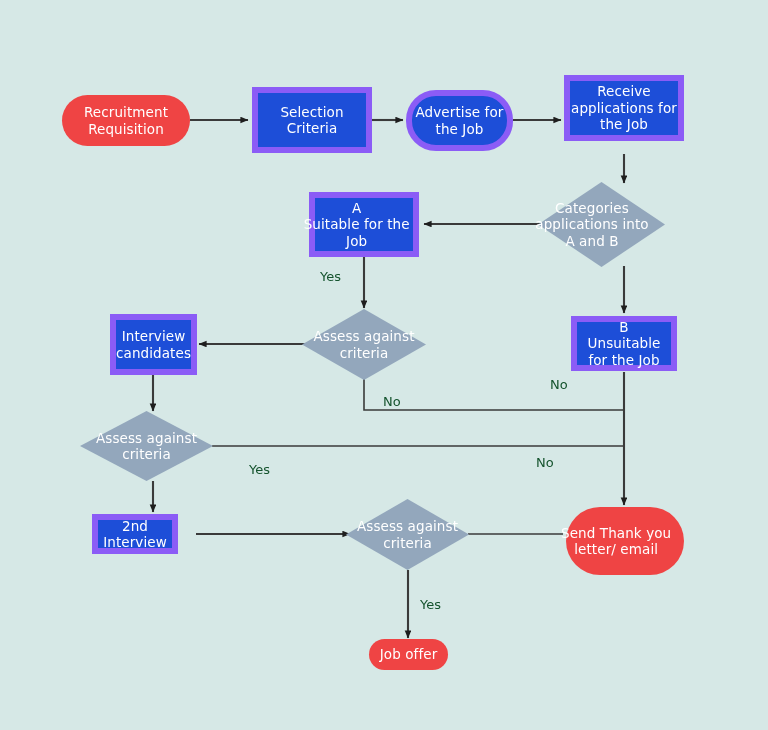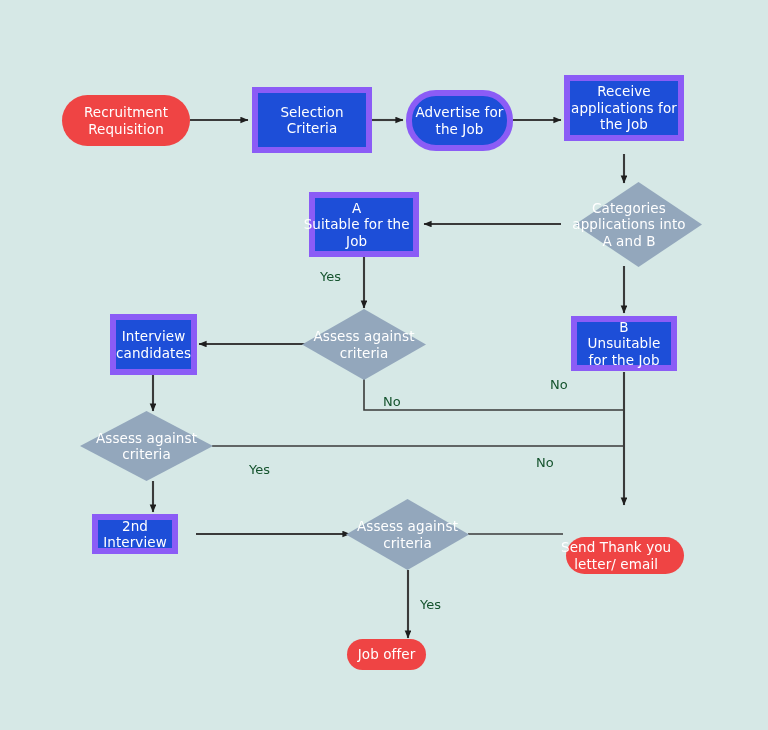--- a/index.html
+++ b/index.html
@@ -125,21 +125,21 @@
     <span class="label">Advertise for
 the Job</span>
   </div>
 
   <div class="node process" style="left:564px; top:75px; width:120px; height:66px;">
     <span class="label">Receive
 applications for
 the Job</span>
   </div>
 
-  <div class="node decision overflow-node" style="left:575px; top:182px; width:127px; height:85px;">
+  <div class="node decision overflow-node" style="left:538px; top:182px; width:127px; height:85px;">
     <span class="diamond-bg"></span>
     <span class="label">Categories
 applications into
 A and B</span>
   </div>
 
   <div class="node process overflow-node" style="left:309px; top:192px; width:110px; height:65px;">
     <span class="label">A
 Suitable for the
 Job</span>
@@ -172,26 +172,26 @@
     <span class="label">2nd
 Interview</span>
   </div>
 
   <div class="node decision" style="left:346px; top:499px; width:123px; height:71px;">
     <span class="diamond-bg"></span>
     <span class="label">Assess against
 criteria</span>
   </div>
 
-  <div class="node terminator overflow-node" style="left:566px; top:507px; width:118px; height:37px;margin-top:30px;">
+  <div class="node terminator overflow-node" style="left:566px; top:507px; width:118px; height:68px;">
     <span class="label">Send Thank you
 letter/ email</span>
   </div>
 
-  <div class="node terminator" style="left:347px; top:639px; width:79px; height:31px;">
+  <div class="node terminator" style="left:369px; top:639px; width:79px; height:31px;">
     <span class="label">Job offer</span>
   </div>
 
   <span class="edge-label" style="left:320px; top:270px;">Yes</span>
 
   <span class="edge-label" style="left:383px; top:395px;">No</span>
 
   <span class="edge-label" style="left:550px; top:378px;">No</span>
 
   <span class="edge-label" style="left:249px; top:463px;">Yes</span>

